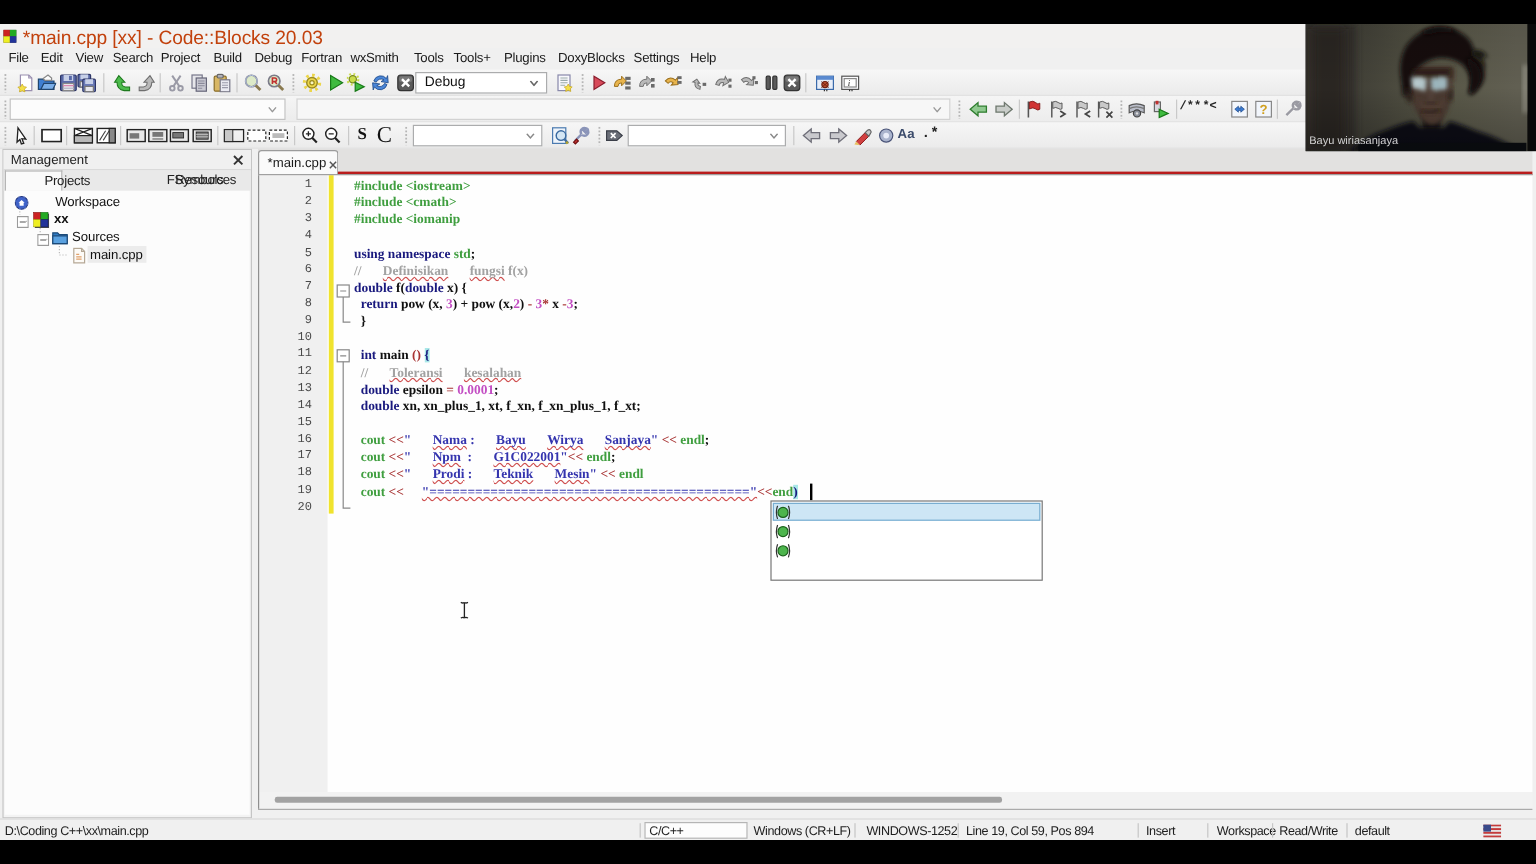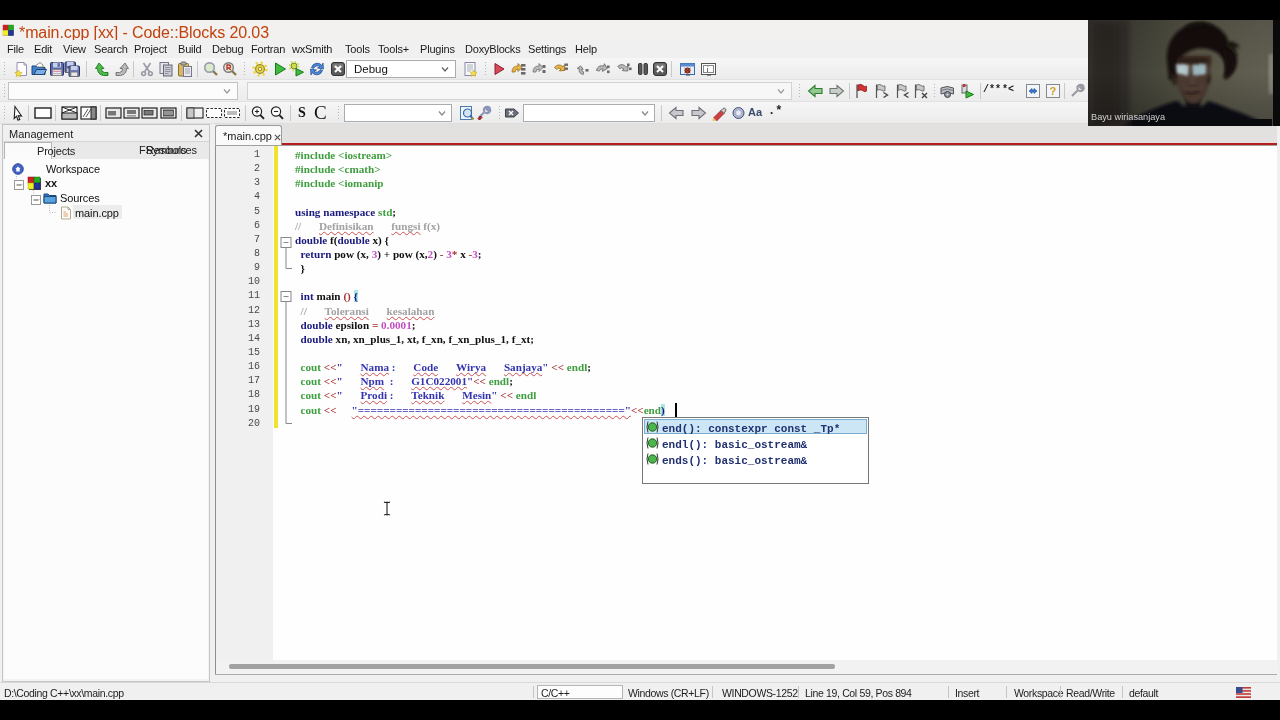--- a/index.html
+++ b/index.html
@@ -555,21 +555,21 @@
 <span class="cmt">// <span class="sq">Definisikan</span> <span class="sq">fungsi</span> f(x)</span>
 <span class="kw">double</span> f(<span class="kw">double</span> x) {
   <span class="kw">return</span> pow (x, <span class="num">3</span>) + pow (x,<span class="num">2</span>) <span class="op">-</span> <span class="num">3</span><span class="op">*</span> x <span class="op">-</span><span class="num">3</span>;
   }
 
   <span class="kw">int</span> main <span class="op">()</span> <span class="hl">{</span>
   <span class="cmt">// <span class="sq">Toleransi</span> <span class="sq">kesalahan</span></span>
   <span class="kw">double</span> epsilon <span class="op">=</span> <span class="num">0.0001</span>;
   <span class="kw">double</span> xn, xn_plus_1, xt, f_xn, f_xn_plus_1, f_xt;
 
-  <span class="grn">cout</span> <span class="op">&lt;&lt;</span><span class="str">" <span class="sq">Nama</span> : <span class="sq">Code</span> <span class="sq">Wirya</span> <span class="sq">Sanjaya</span>"</span> <span class="op">&lt;&lt;</span> <span class="grn">endl</span>;
+  <span class="grn">cout</span> <span class="op">&lt;&lt;</span><span class="str">" <span class="sq">Nama</span> : <span class="sq">Bayu</span> <span class="sq">Wirya</span> <span class="sq">Sanjaya</span>"</span> <span class="op">&lt;&lt;</span> <span class="grn">endl</span>;
   <span class="grn">cout</span> <span class="op">&lt;&lt;</span><span class="str">" <span class="sq">Npm</span>  : <span class="sq">G1C022001</span>"</span><span class="op">&lt;&lt;</span> <span class="grn">endl</span>;
   <span class="grn">cout</span> <span class="op">&lt;&lt;</span><span class="str">" <span class="sq">Prodi</span> : <span class="sq">Teknik</span> <span class="sq">Mesin</span>"</span> <span class="op">&lt;&lt;</span> <span class="grn">endl</span>
   <span class="grn">cout</span> <span class="op">&lt;&lt;</span><span class="str"><span class="sq">"=========================================="</span></span><span class="op">&lt;&lt;</span><span class="grn">end</span><span class="hl">)</span>
 </div>
 
         <div class="abs" style="left:460px;top:257px;width:1.5px;height:14px;background:#000"></div>
 
         <div class="abs" style="left:427px;top:271px;width:227px;height:67px;background:#fff;border:1px solid #777;">
           <div class="abs" style="left:1px;top:1px;width:223px;height:15px;background:#cde6f5;border:1px solid #79aed1;"></div>
           <svg class="abs" style="left:2px;top:3px" width="15" height="12" viewBox="0 0 15 12">
@@ -580,23 +580,20 @@
           <svg class="abs" style="left:2px;top:19px" width="15" height="12" viewBox="0 0 15 12">
                 <path d="M3 0.5 Q1 6 3 11.5" stroke="#333" fill="none"></path>
                 <path d="M12 0.5 Q14 6 12 11.5" stroke="#333" fill="none"></path>
                 <circle cx="7.5" cy="6" r="4.2" fill="#4db54d" stroke="#1c611c"></circle>
               </svg>
           <svg class="abs" style="left:2px;top:35px" width="15" height="12" viewBox="0 0 15 12">
                 <path d="M3 0.5 Q1 6 3 11.5" stroke="#333" fill="none"></path>
                 <path d="M12 0.5 Q14 6 12 11.5" stroke="#333" fill="none"></path>
                 <circle cx="7.5" cy="6" r="4.2" fill="#4db54d" stroke="#1c611c"></circle>
               </svg>
-          <div class="abs" style="left:19px;top:2.5px;font-family:'Liberation Mono',monospace;font-weight:bold;font-size:11px;color:#203070;white-space:pre;line-height:16px;">end(): constexpr const _Tp*
-endl(): basic_ostream&amp;
-ends(): basic_ostream&amp;</div>
         </div>
 
         <svg class="abs" style="left:167px;top:355px" width="10" height="15" viewBox="0 0 10 15">
           <path d="M2 1 Q4 2 5 1 M5 1 Q6 2 8 1 M5 1 L5 14 M2 14 Q4 13 5 14 M5 14 Q6 13 8 14" stroke="#222" stroke-width="1.1" fill="none"></path>
         </svg>
       </div>
 
       <div class="abs" style="left:0;top:536px;width:1062px;height:14px;background:#f2f2f2;">
         <div class="abs" style="left:14px;top:4px;width:606px;height:5px;background:#a2a2a2;border-radius:2px;"></div>
       </div>

